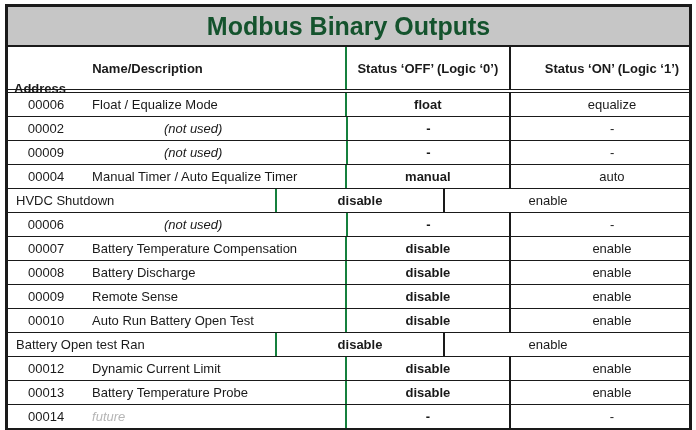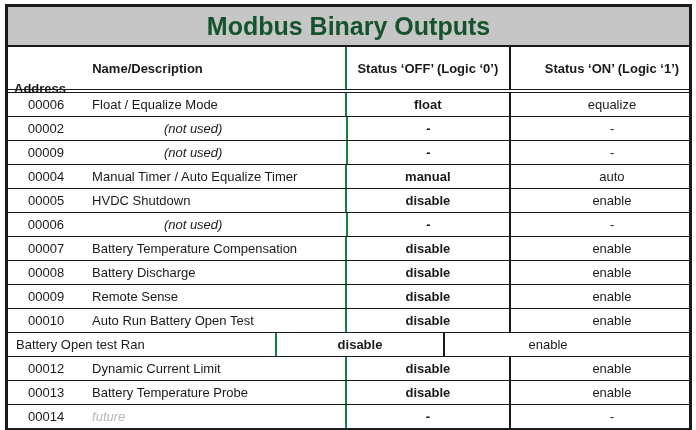--- a/index.html
+++ b/index.html
@@ -53,21 +53,20 @@
         <div class="c c-off">-</div>
         <div class="c c-on">-</div>
       </div>
       <div class="row">
         <div class="c c-addr">00004</div>
         <div class="c c-name">Manual Timer / Auto Equalize Timer</div>
         <div class="c c-off">manual</div>
         <div class="c c-on">auto</div>
       </div>
       <div class="row">
-        <div class="c c-addr">00005</div>
         <div class="c c-name">HVDC Shutdown</div>
         <div class="c c-off">disable</div>
         <div class="c c-on">enable</div>
       </div>
       <div class="row">
         <div class="c c-addr">00006</div>
         <div class="c c-name italic">(not used)</div>
         <div class="c c-off">-</div>
         <div class="c c-on">-</div>
       </div>

